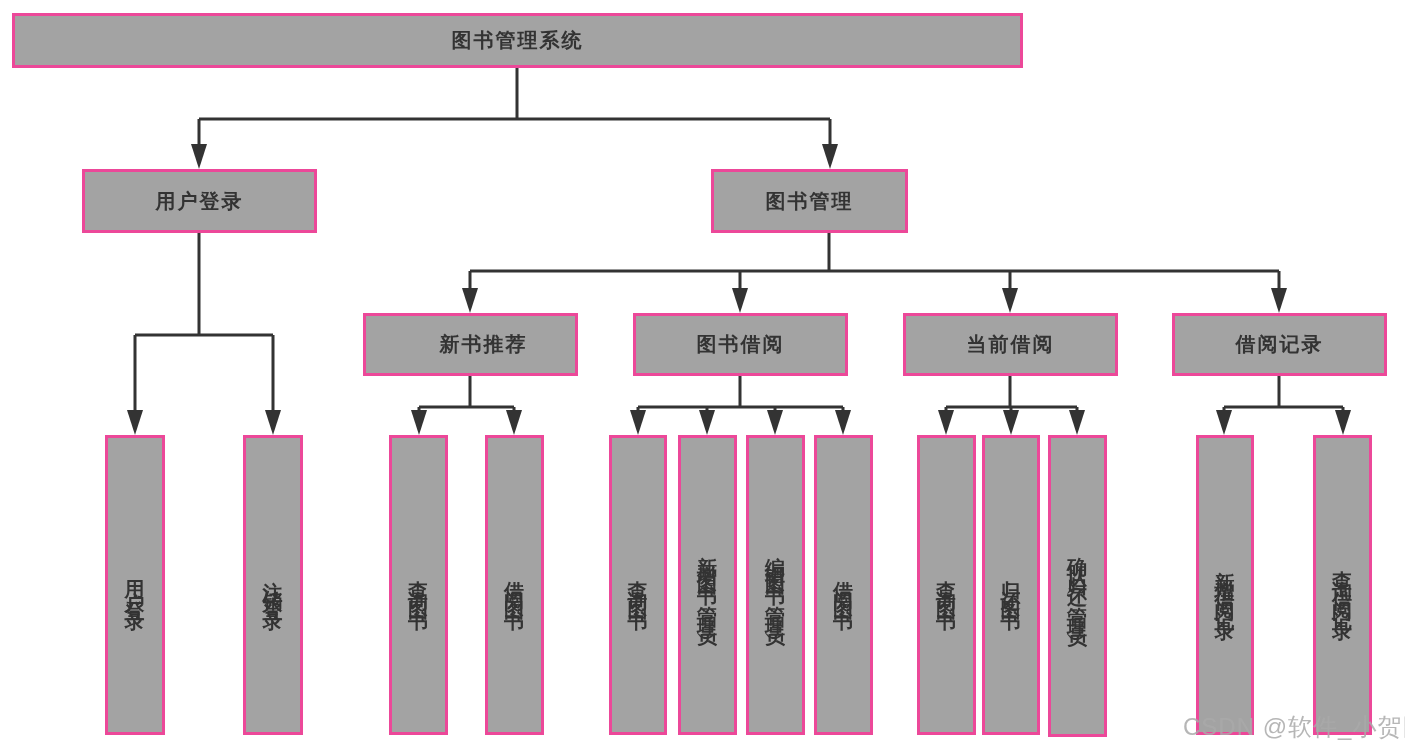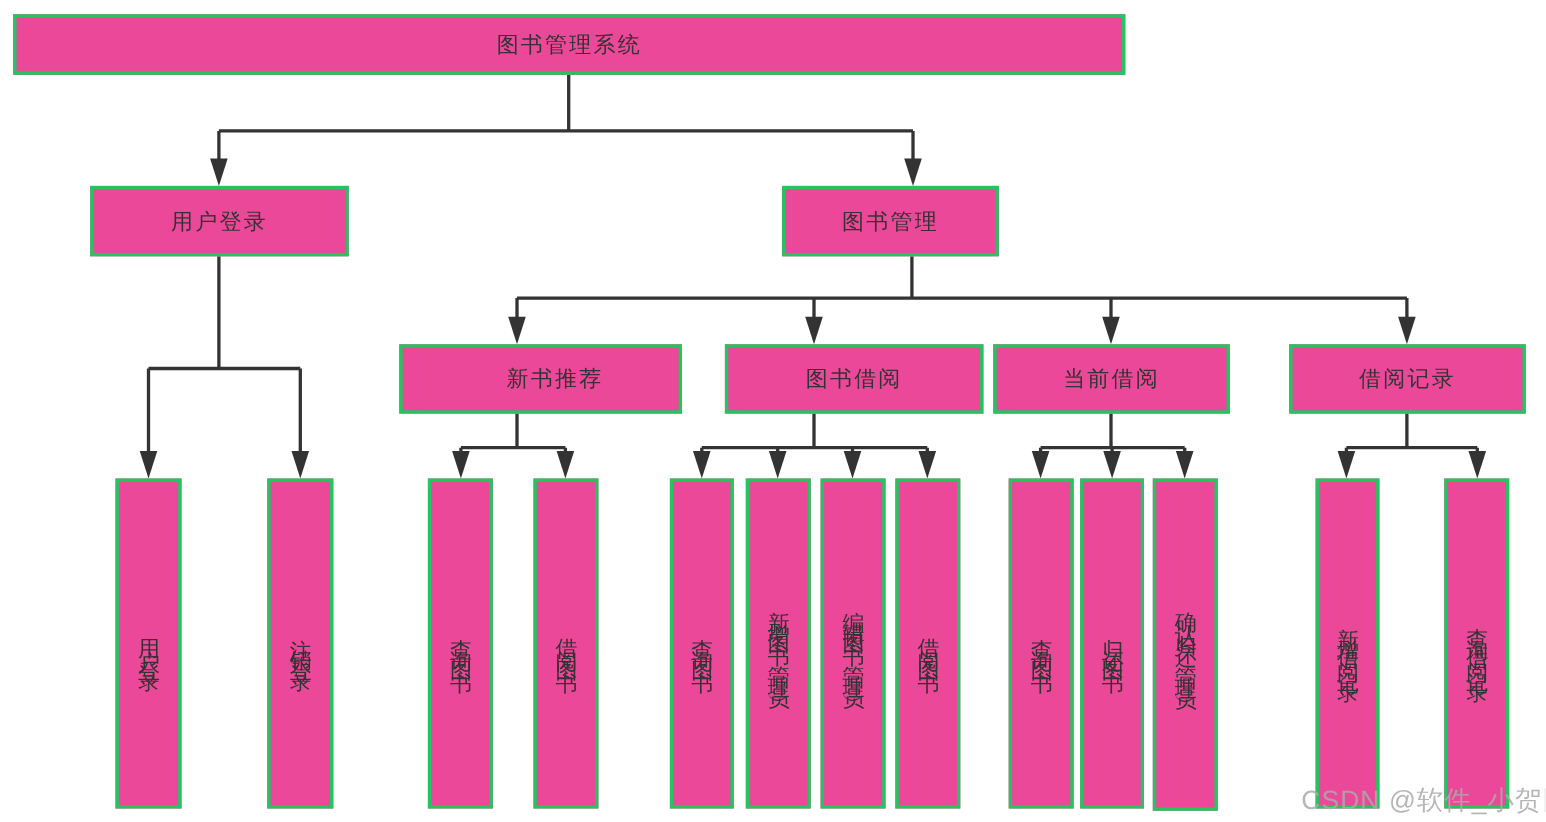--- a/index.html
+++ b/index.html
@@ -13,27 +13,28 @@
   }
   .wires {
     position: absolute;
     left: 0; top: 0;
     width: 1405px; height: 747px;
     z-index: 0;
   }
   .box {
     position: absolute;
     box-sizing: border-box;
-    background: #ec4899;
-    border: 3px solid #22c55e;
+    background: #a3a3a3;
+    border: 3px solid #ec4899;
     display: flex;
     align-items: center;
     justify-content: center;
     color: #333333;
     z-index: 1;
+    font-weight: bold;
   }
   .h-box {
     font-size: 20px;
     letter-spacing: 2px;
     white-space: nowrap;
   }
   .v-box {
     font-size: 20px;
   }
   .v-box .vtext {
@@ -107,24 +108,24 @@
     <span>图书管理系统</span>
   </div>
 
   <div class="box h-box" style="left:82px; top:169px; width:235px; height:64px;">
     <span>用户登录</span>
   </div>
   <div class="box h-box" style="left:711px; top:169px; width:197px; height:64px;">
     <span>图书管理</span>
   </div>
 
-  <div class="box h-box" style="left:363px; top:313px; width:257px; height:63px;padding-left:26px;">
+  <div class="box h-box" style="left:363px; top:313px; width:215px; height:63px;padding-left:26px;">
     <span>新书推荐</span>
   </div>
-  <div class="box h-box" style="left:659px; top:313px; width:235px; height:63px;">
+  <div class="box h-box" style="left:633px; top:313px; width:215px; height:63px;">
     <span>图书借阅</span>
   </div>
   <div class="box h-box" style="left:1172px; top:313px; width:215px; height:63px;">
     <span>借阅记录</span>
   </div>
   <div class="box h-box" style="left:903px; top:313px; width:215px; height:63px;">
     <span>当前借阅</span>
   </div>
 
   <div class="box v-box" style="left:105px; top:435px; width:60px; height:300px;">

